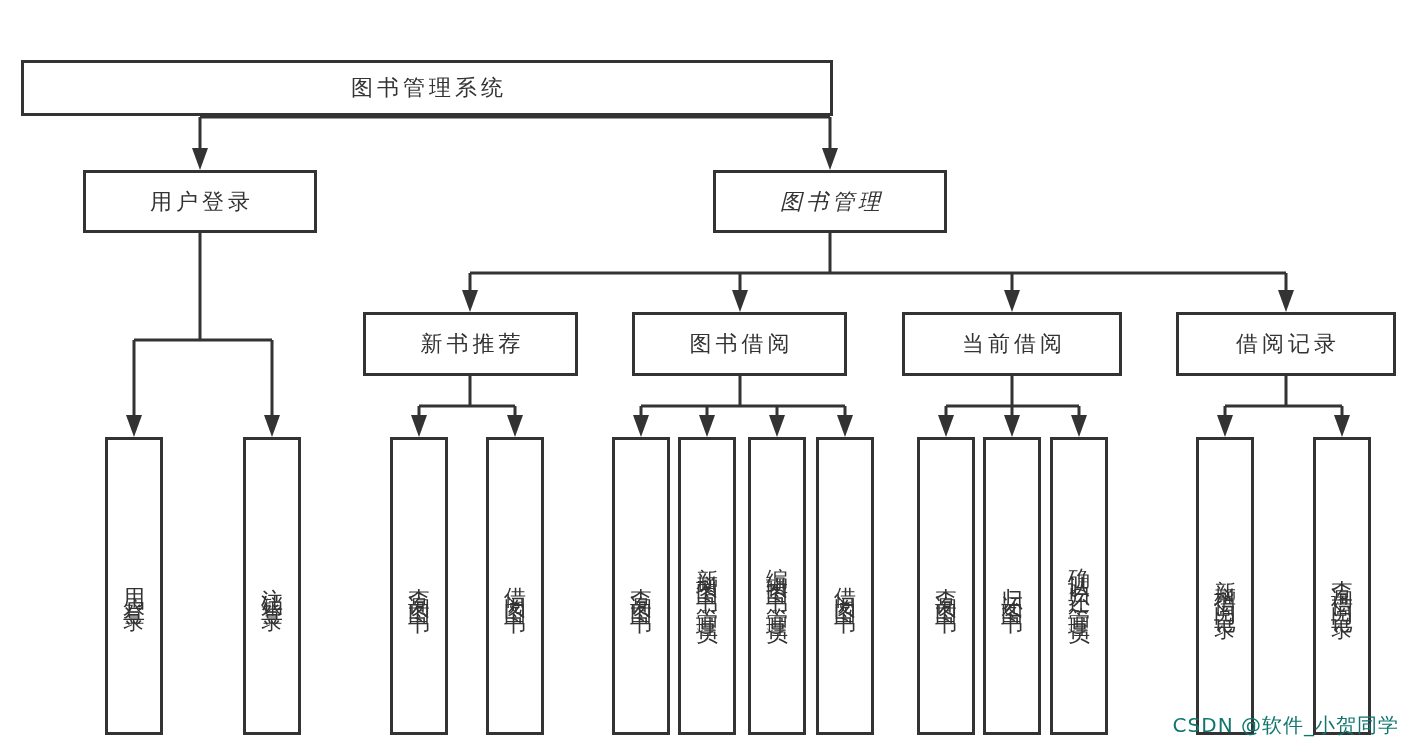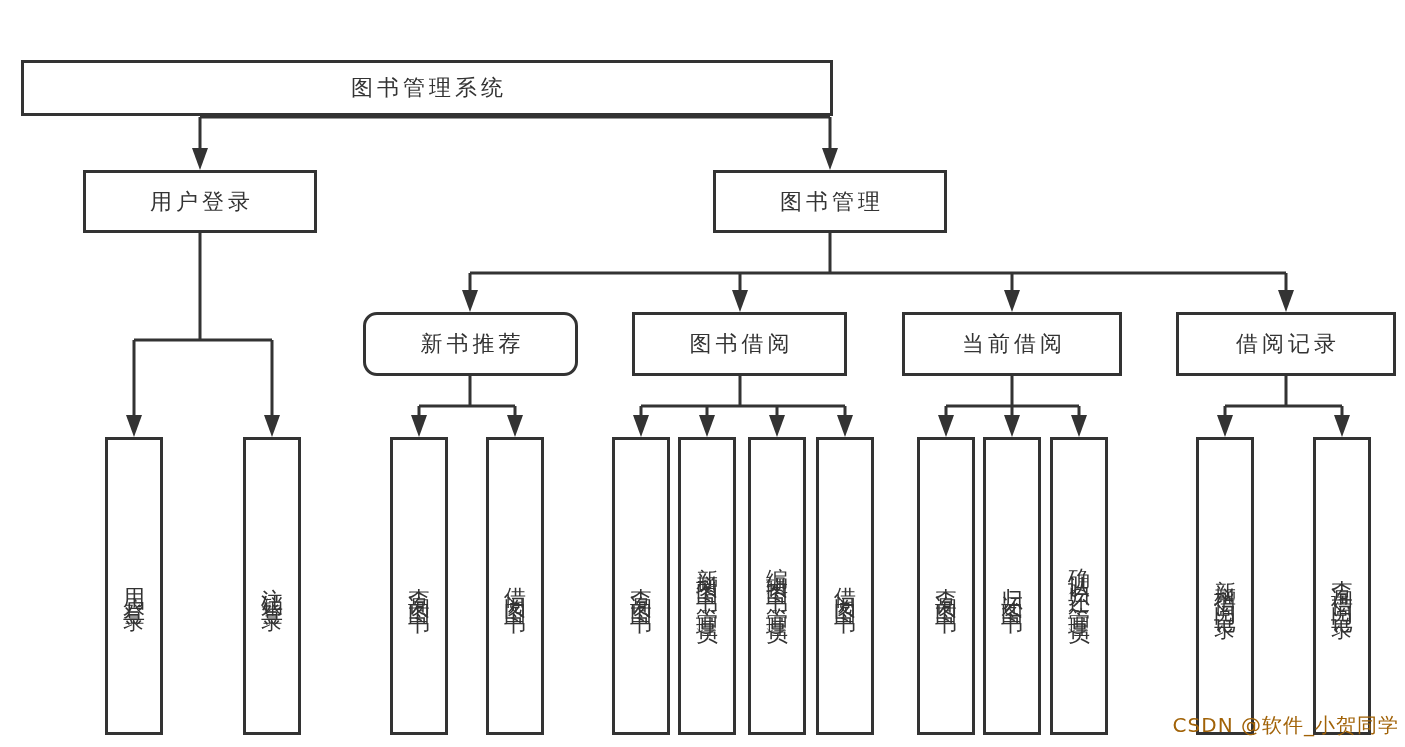--- a/index.html
+++ b/index.html
@@ -49,21 +49,21 @@
     letter-spacing: 8px;
     line-height: 1;
     white-space: nowrap;
   }
   #watermark {
     position: absolute;
     right: 6px;
     top: 712px;
     font-size: 20px;
     letter-spacing: 1px;
-    color: #a16207;
+    color: #0f766e;
     z-index: 5;
   }
 </style>
 </head>
 <body>
 
 <div id="stage">
 
   <svg id="wires" viewBox="0 0 1405 747" xmlns="http://www.w3.org/2000/svg">
     <path d="M522 68 V117 M200 117 H830 M200 117 V152 M830 117 V152
@@ -96,25 +96,25 @@
     </g>
   </svg>
 
   <div class="box" style="left:21px; top:13px; width:812px; height:56px;margin-top:47px;">
     <span class="hlabel">图书管理系统</span>
   </div>
 
   <div class="box" style="left:83px; top:170px; width:234px; height:63px;">
     <span class="hlabel">用户登录</span>
   </div>
-  <div class="box" style="left:713px; top:170px; width:234px; height:63px;">
+  <div class="box" style="left:713px; top:170px; width:234px; height:63px;font-style:italic;">
     <span class="hlabel">图书管理</span>
   </div>
 
-  <div class="box" style="left:363px; top:312px; width:215px; height:64px;border-radius:14px;">
+  <div class="box" style="left:363px; top:312px; width:215px; height:64px;">
     <span class="hlabel">新书推荐</span>
   </div>
   <div class="box" style="left:902px; top:312px; width:220px; height:64px;">
     <span class="hlabel">当前借阅</span>
   </div>
   <div class="box" style="left:632px; top:312px; width:215px; height:64px;">
     <span class="hlabel">图书借阅</span>
   </div>
   <div class="box" style="left:1176px; top:312px; width:220px; height:64px;">
     <span class="hlabel">借阅记录</span>

